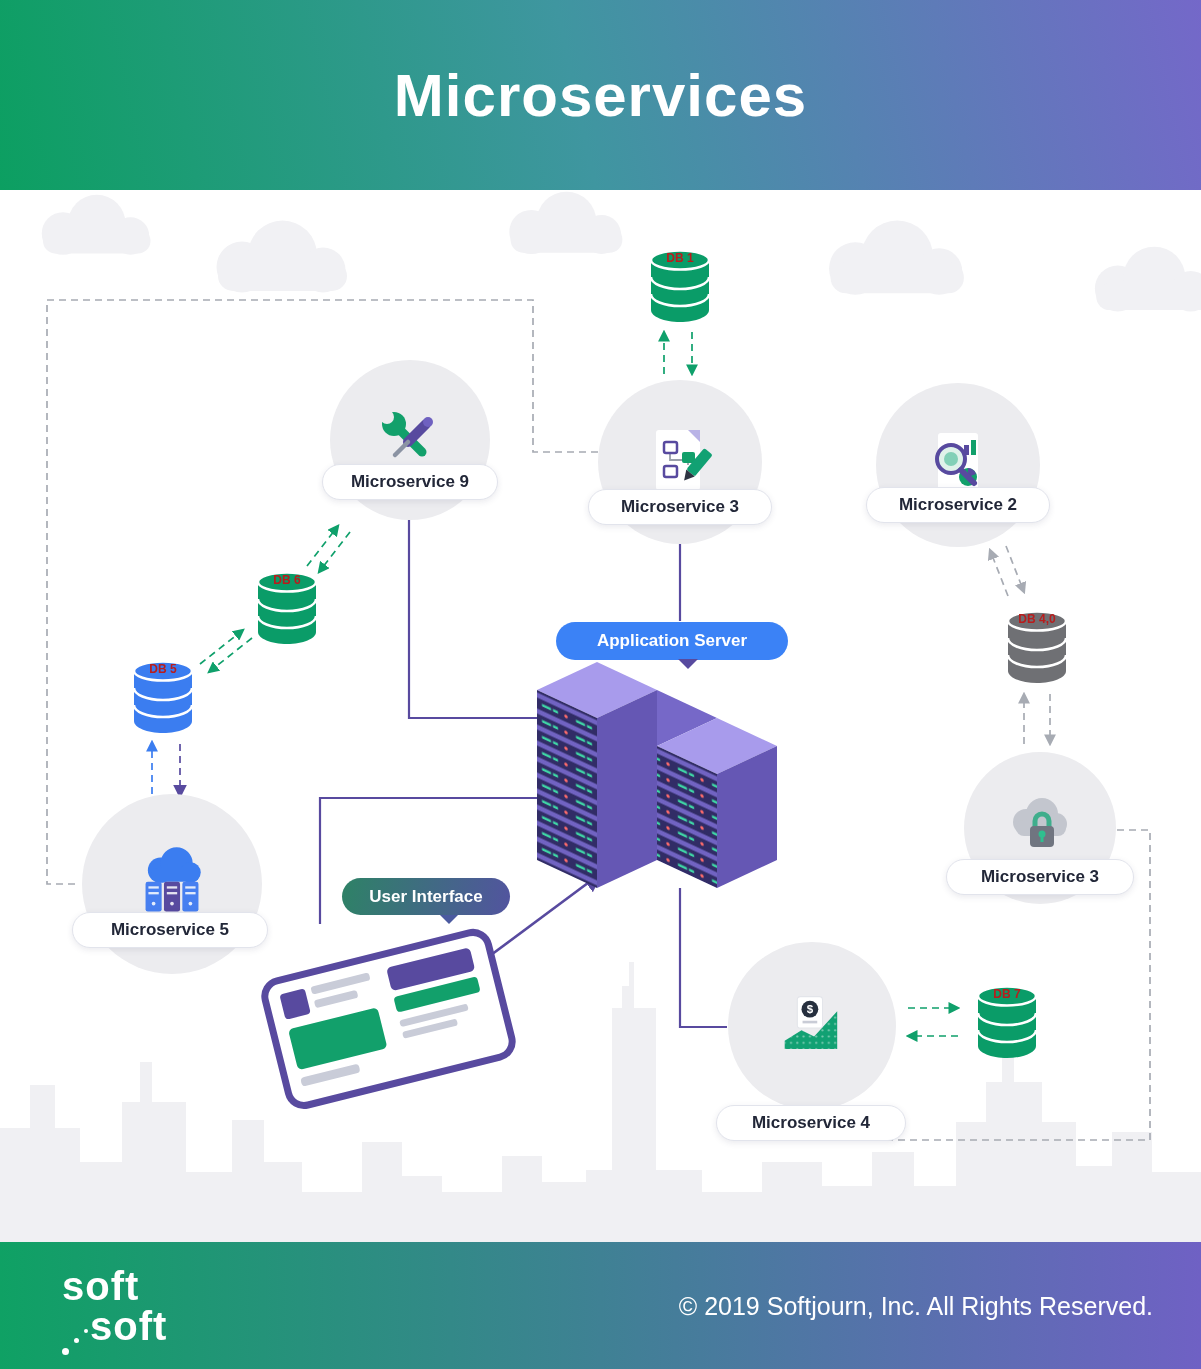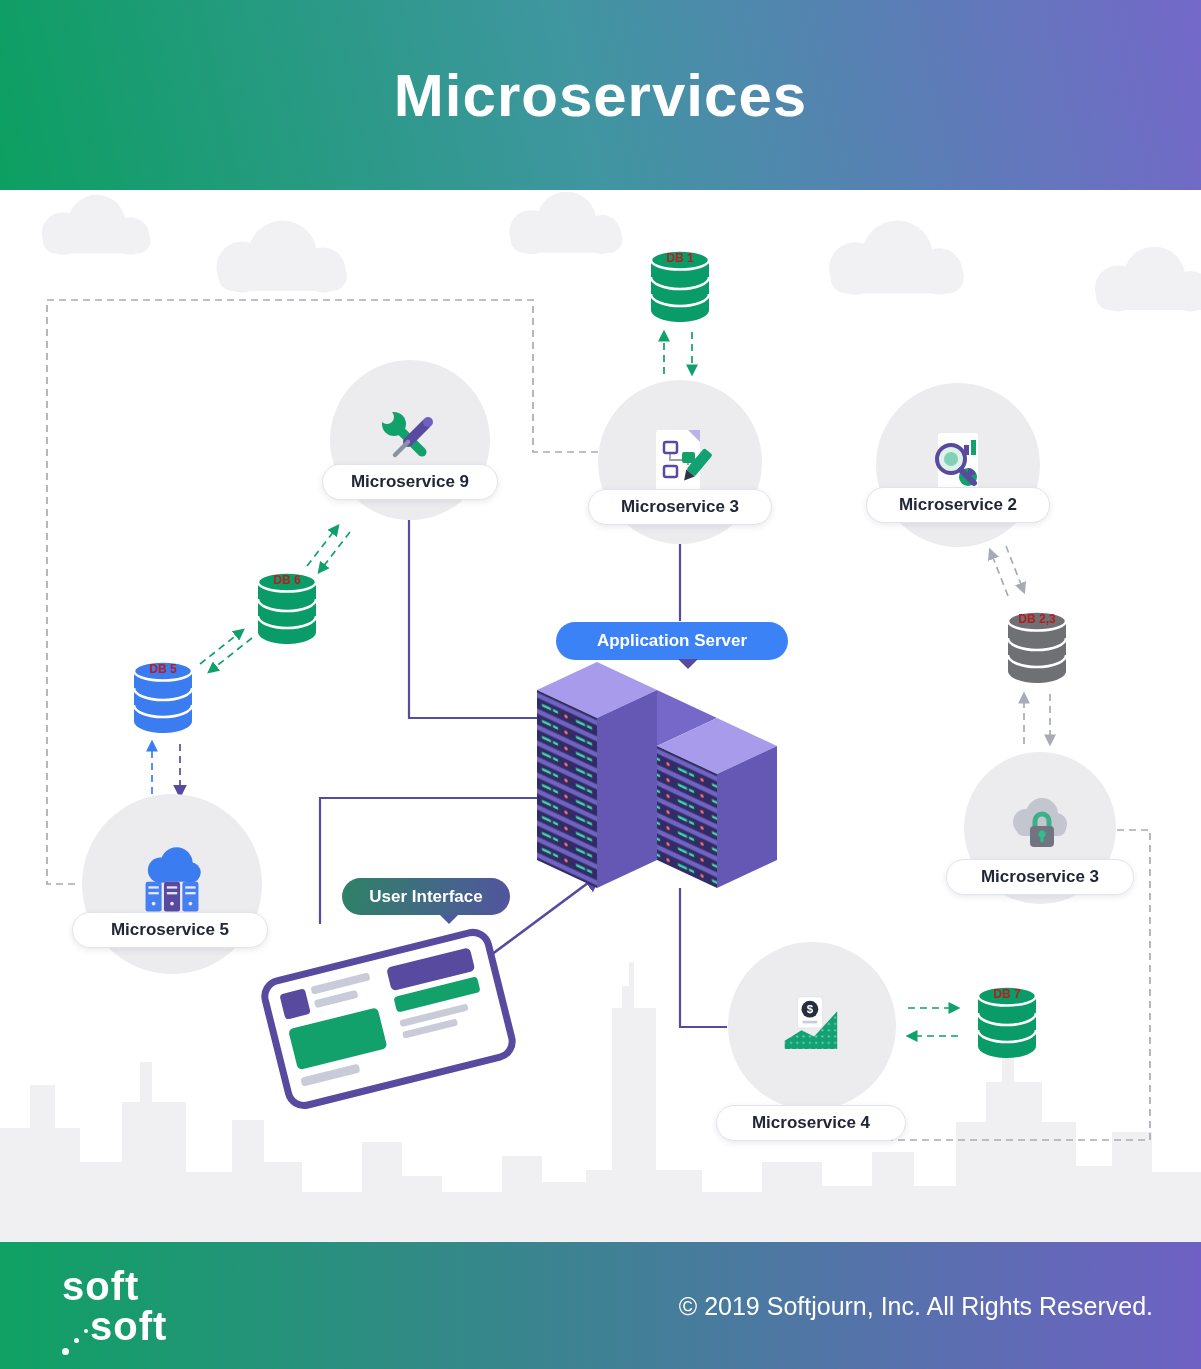--- a/index.html
+++ b/index.html
@@ -290,21 +290,21 @@
     <div class="db-label">DB 1</div>
   </div>
 
   <div class="db db23">
     <svg width="64" height="78" viewBox="0 0 64 78">
       <path d="M3 13 V63 C3 69.6 16 75 32 75 C48 75 61 69.6 61 63 V13 Z" fill="#6f7074"></path>
       <path d="M3 30 C3 36.6 16 42 32 42 C48 42 61 36.6 61 30" fill="none" stroke="#fff" stroke-width="2.5"></path>
       <path d="M3 47 C3 53.6 16 59 32 59 C48 59 61 53.6 61 47" fill="none" stroke="#fff" stroke-width="2.5"></path>
       <ellipse cx="32" cy="13" rx="29" ry="9.5" stroke="#fff" stroke-width="2.5" fill="#6f7074"></ellipse>
     </svg>
-    <div class="db-label">DB 2,3</div>
+    <div class="db-label">DB 4,0</div>
   </div>
 
   <div class="db db4">
     <svg width="64" height="78" viewBox="0 0 64 78">
       <path d="M3 13 V63 C3 69.6 16 75 32 75 C48 75 61 69.6 61 63 V13 Z" fill="#0a9c68"></path>
       <path d="M3 30 C3 36.6 16 42 32 42 C48 42 61 36.6 61 30" fill="none" stroke="#fff" stroke-width="2.5"></path>
       <path d="M3 47 C3 53.6 16 59 32 59 C48 59 61 53.6 61 47" fill="none" stroke="#fff" stroke-width="2.5"></path>
       <ellipse cx="32" cy="13" rx="29" ry="9.5" stroke="#fff" stroke-width="2.5" fill="#0a9c68"></ellipse>
     </svg>
     <div class="db-label">DB 7</div>

